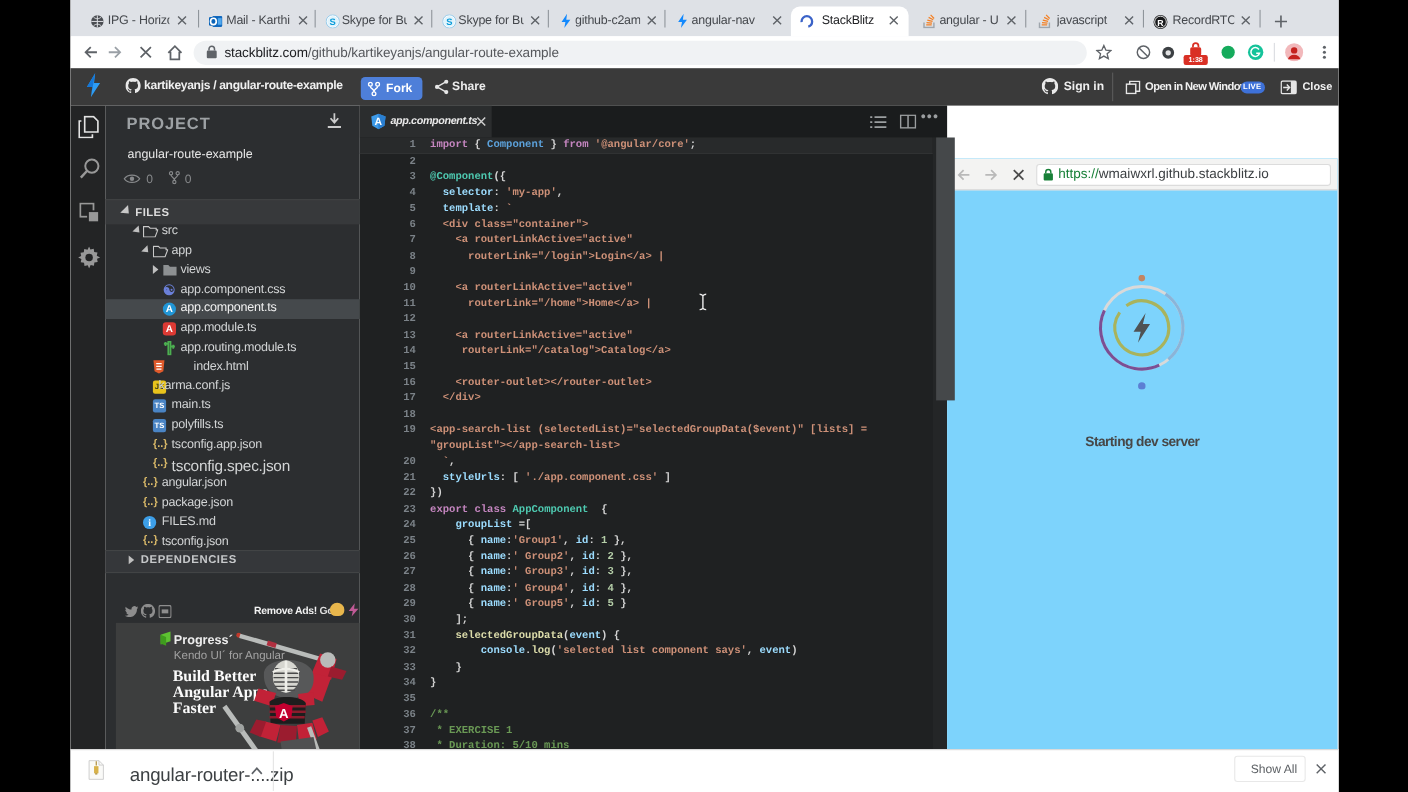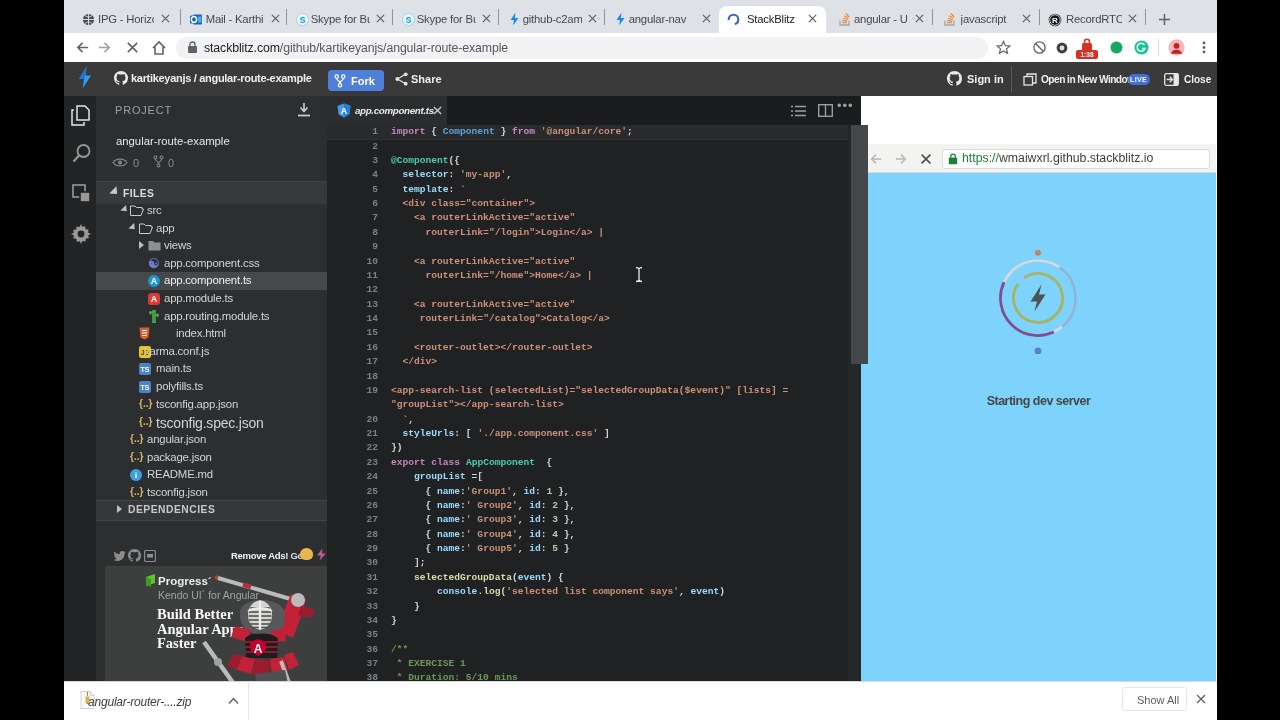--- a/index.html
+++ b/index.html
@@ -208,21 +208,21 @@
     </svg>
 <svg class="a" style="left:8px;top:184px" width="19" height="19" viewBox="0 0 19 19">
       <rect x="1" y="1" width="12" height="12" fill="none" stroke="#989898" stroke-width="1.6"></rect>
       <rect x="8" y="8" width="10" height="10" fill="#989898" stroke="#232425" stroke-width="1.6"></rect>
     </svg>
 <svg class="a" style="left:7px;top:224px" width="20" height="20" viewBox="0 0 20 20">
       <path fill="#989898" d="M10 0l1.2 2.8 3-.6 .4 3 3 .4-.6 3L20 10l-2.8 1.2.6 3-3 .4-.4 3-3-.6L10 20l-1.2-2.8-3 .6-.4-3-3-.4.6-3L0 10l2.8-1.2-.6-3 3-.4.4-3 3 .6Z"></path>
       <circle cx="10" cy="10" r="3.4" fill="#232425"></circle>
     </svg>
 <div class="a" style="left:32px;top:96px;width:231px;height:585px;background:#2c2e30;"></div>
-<div class="a" style="left:51px;top:104px;font-size:11px;letter-spacing:0.8px;color:#9da1a4;font-weight:400;">PROJECT</div>
+<div class="a" style="left:51px;top:104px;font-size:15px;letter-spacing:0.8px;color:#9da1a4;font-weight:700;">PROJECT</div>
 <svg class="a" style="left:233px;top:102px" width="14" height="15" viewBox="0 0 14 15">
       <path d="M7 1 V9 M3.5 5.5 L7 9.5 L10.5 5.5" stroke="#cccccc" stroke-width="1.6" fill="none"></path>
       <path d="M1 13.5 H13" stroke="#cccccc" stroke-width="1.8"></path>
     </svg>
 <div class="a" style="left:52px;top:135px;font-size:11.3px;color:#e8e8e8;">angular-route-example</div>
 <svg class="a" style="left:48px;top:157px" width="16" height="11" viewBox="0 0 16 11">
       <path d="M1 5.5 C4 1,12 1,15 5.5 C12 10,4 10,1 5.5 Z" fill="none" stroke="#87898b" stroke-width="1.2"></path>
       <circle cx="8" cy="5.5" r="2" fill="#87898b"></circle>
     </svg>
 <div class="a" style="left:69px;top:157px;font-size:11px;color:#87898b;">0</div>
@@ -275,21 +275,21 @@
     <div class="a" style="left:92px;top:380.09999999999997px;font-size:11.4px;color:#d2d4d5;white-space:nowrap;letter-spacing:-0.2px;">polyfills.ts</div>
 <div class="a" style="left:75px;top:396.90999999999997px;width:14px;height:14px;color:#d8b868;font-size:10px;font-weight:bold;line-height:14px;">{..}</div>
     <div class="a" style="left:92px;top:397.71px;font-size:11.4px;color:#d2d4d5;white-space:nowrap;letter-spacing:-0.2px;">tsconfig.app.json</div>
 <div class="a" style="left:75px;top:414.52px;width:14px;height:14px;color:#d8b868;font-size:10px;font-weight:bold;line-height:14px;">{..}</div>
     <div class="a" style="left:92px;top:415.32px;font-size:14px;color:#d2d4d5;white-space:nowrap;letter-spacing:-0.2px;">tsconfig.spec.json</div>
 <div class="a" style="left:66px;top:432.13px;width:14px;height:14px;color:#d8b868;font-size:10px;font-weight:bold;line-height:14px;">{..}</div>
     <div class="a" style="left:83px;top:432.93px;font-size:11.4px;color:#d2d4d5;white-space:nowrap;letter-spacing:-0.2px;">angular.json</div>
 <div class="a" style="left:66px;top:449.74px;width:14px;height:14px;color:#d8b868;font-size:10px;font-weight:bold;line-height:14px;">{..}</div>
     <div class="a" style="left:83px;top:450.54px;font-size:11.4px;color:#d2d4d5;white-space:nowrap;letter-spacing:-0.2px;">package.json</div>
 <div class="a" style="left:66px;top:468.84999999999997px;width:12px;height:12px;border-radius:50%;background:#3d9fe8;color:#fff;font-size:9px;font-weight:bold;text-align:center;line-height:12px;font-family:'Liberation Serif';">i</div>
-    <div class="a" style="left:83px;top:468.15px;font-size:11.4px;color:#d2d4d5;white-space:nowrap;letter-spacing:-0.2px;">README.md</div>
+    <div class="a" style="left:83px;top:468.15px;font-size:11.4px;color:#d2d4d5;white-space:nowrap;letter-spacing:-0.2px;">FILES.md</div>
 <div class="a" style="left:66px;top:484.96px;width:14px;height:14px;color:#d8b868;font-size:10px;font-weight:bold;line-height:14px;">{..}</div>
     <div class="a" style="left:83px;top:485.76px;font-size:11.4px;color:#d2d4d5;white-space:nowrap;letter-spacing:-0.2px;">tsconfig.json</div>
 <div class="a" style="left:32px;top:500px;width:231px;height:19px;background:#35373a;border-top:1px solid #424445;border-bottom:1px solid #424445;"></div>
 <div class="a" style="left:53px;top:505.0px;width:0;height:0;border-top:4.5px solid transparent;border-bottom:4.5px solid transparent;border-left:5.5px solid #bfbfbf;"></div>
 <div class="a" style="left:64px;top:503.5px;font-size:10.3px;font-weight:bold;letter-spacing:0.5px;color:#c6c8ca;">DEPENDENCIES</div>
 <svg class="a" style="left:49px;top:550px" width="13" height="11" viewBox="0 0 13 11">
       <path d="M12.5 1.3 c-.5.3-1 .4-1.5.5 A2.6 2.6 0 0 0 6.6 4.2 C4.5 4.1 2.6 3.1 1.3 1.5 c-.6 1.1-.3 2.5.8 3.2-.4 0-.8-.1-1.2-.3 0 1.2.9 2.3 2 2.5-.4.1-.8.1-1.1.1.3 1 1.2 1.7 2.3 1.7A5.2 5.2 0 0 1 .5 9.8 7.3 7.3 0 0 0 4.4 11 c4.7 0 7.3-3.9 7.1-7.4.5-.4.9-.8 1.2-1.3-.4.2-.9.3-1.4.4.5-.3.9-.8 1.2-1.4z" fill="#8d8d8d"></path>
     </svg>
 <svg class="a" style="left:64px;top:549px" width="13" height="13" viewBox="0 0 16 16">
       <path fill="#8d8d8d" d="M8 0C3.58 0 0 3.58 0 8c0 3.54 2.29 6.53 5.47 7.59.4.07.55-.17.55-.38 0-.19-.01-.82-.01-1.49-2.01.37-2.53-.49-2.69-.94-.09-.23-.48-.94-.82-1.13-.28-.15-.68-.52-.01-.53.63-.01 1.08.58 1.23.82.72 1.21 1.87.87 2.33.66.07-.52.28-.87.51-1.07-1.78-.2-3.64-.89-3.64-3.95 0-.87.31-1.59.82-2.15-.08-.2-.36-1.02.08-2.12 0 0 .67-.21 2.2.82.64-.18 1.32-.27 2-.27s1.36.09 2 .27c1.53-1.04 2.2-.82 2.2-.82.44 1.1.16 1.92.08 2.12.51.56.82 1.27.82 2.15 0 3.07-1.87 3.75-3.65 3.95.29.25.54.73.54 1.48 0 1.07-.01 1.93-.01 2.2 0 .21.15.46.55.38A8.01 8.01 0 0 0 16 8c0-4.42-3.58-8-8-8z"></path>
@@ -491,21 +491,21 @@
       </svg>
 </div>
 <div class="a" style="left:787px;top:125.4px;width:17px;height:239px;background:#45484a;"></div>
 <div class="a" style="left:0;top:681px;width:1153px;height:39px;background:#fff;border-top:1px solid #d8d8d8;box-sizing:border-box;"></div>
 <svg class="a" style="left:16px;top:691px" width="15" height="18" viewBox="0 0 15 18">
       <path d="M1 0.5 H10 L14 4.5 V17.5 H1 Z" fill="#fafaf8" stroke="#c9c9c9" stroke-width="0.8"></path>
       <path d="M10 0.5 V4.5 H14" fill="none" stroke="#c9c9c9" stroke-width="0.8"></path>
       <rect x="5.5" y="5.5" width="4" height="6.5" fill="#d8b24a"></rect>
       <path d="M7.5 1 V5 M6.5 12.5 H8.5" stroke="#a8862c" stroke-width="1"></path>
     </svg>
-<div class="a" style="left:24px;top:695px;font-size:12px;letter-spacing:-0.2px;color:#3c4043;font-style:italic;">angular-router-....zip</div>
+<div class="a" style="left:54px;top:695px;font-size:17px;letter-spacing:-0.2px;color:#3c4043;">angular-router-....zip</div>
 <svg class="a" style="left:164px;top:697px" width="11" height="8" viewBox="0 0 11 8">
       <path d="M1 6.5 L5.5 1.5 L10 6.5" stroke="#5f6368" stroke-width="1.5" fill="none"></path>
     </svg>
 <div class="a" style="left:183.5px;top:683px;width:1px;height:36px;background:#e4e4e4;"></div>
 <div class="a" style="left:1058px;top:687px;width:65px;height:24px;border:1px solid #e8e8e8;border-radius:3px;box-sizing:border-box;"></div>
 <div class="a" style="left:1073px;top:694px;font-size:11px;color:#5c6064;">Show All</div>
 <svg class="a" style="left:1132px;top:694px" width="10" height="10" viewBox="0 0 10 10">
       <path d="M1 1 L9 9 M9 1 L1 9" stroke="#5f6368" stroke-width="1.3"></path>
     </svg>
 </div>

